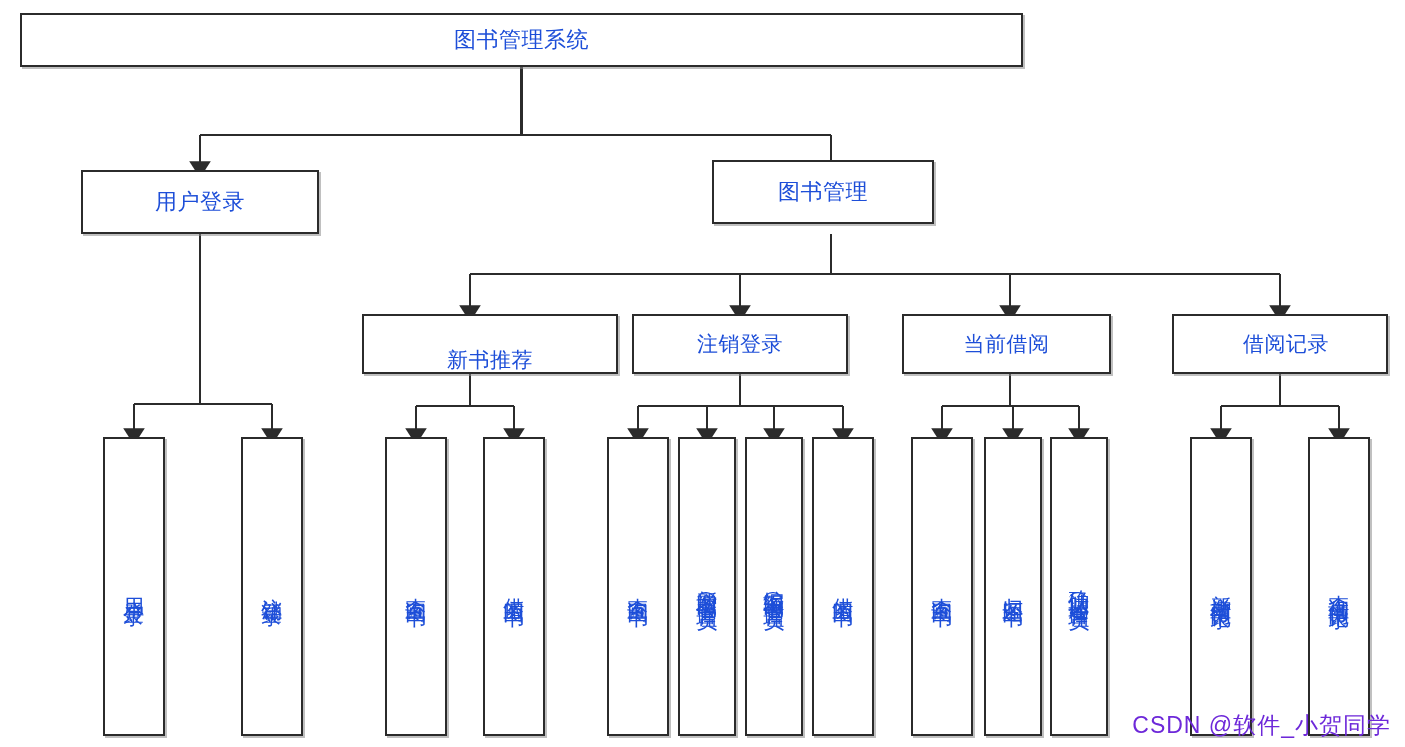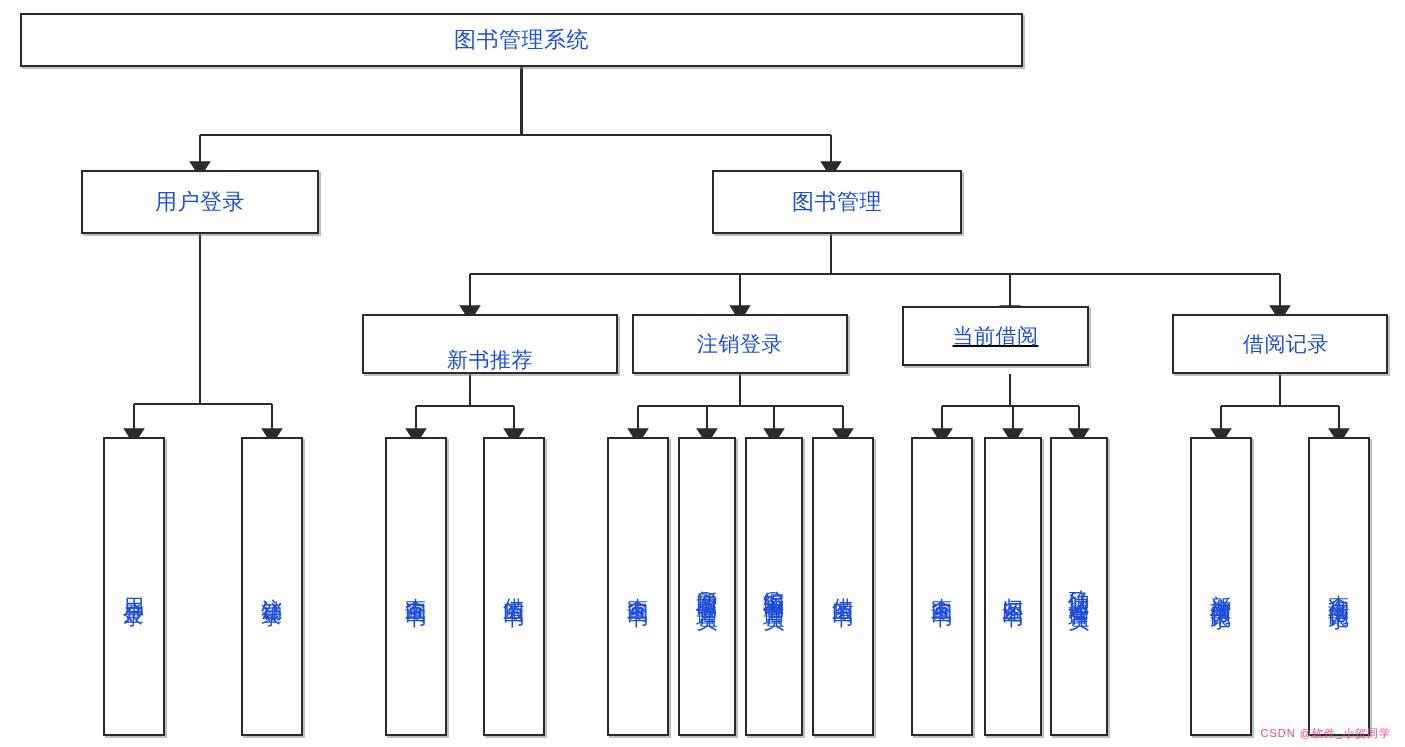--- a/index.html
+++ b/index.html
@@ -51,22 +51,22 @@
     font-size: 21px;
     max-height: 100%;
   }
   .node-box.level-0 .node-label { font-size: 22px; }
   .node-box.level-1 .node-label { font-size: 22px; }
   .node-box.level-2 .node-label { font-size: 21px; }
   .watermark {
     position: absolute;
     right: 14px;
     bottom: 6px;
-    font-size: 11px;
-    color: #ec4899;
+    font-size: 23px;
+    color: #6d28d9;
     letter-spacing: 1px;
     white-space: nowrap;
     user-select: none;
   }
 </style>
 </head>
 <body>
 
 <div id="diagram-root">
   <svg id="tree-svg" xmlns="http://www.w3.org/2000/svg">
@@ -112,30 +112,30 @@
       </g>
   </svg>
 
   <div id="nodes-layer">
       <div class="node-box level-0" style="left: 20px; top: 13px; width: 1003px; height: 54px;">
         <span class="node-label">图书管理系统</span>
       </div>
       <div class="node-box level-1" style="left: 81px; top: 170px; width: 238px; height: 64px;">
         <span class="node-label">用户登录</span>
       </div>
-      <div class="node-box level-1" style="left: 712px; top: 170px; width: 250px; height: 64px;">
+      <div class="node-box level-1" style="left: 712px; top: 160px; width: 222px; height: 64px;">
         <span class="node-label">图书管理</span>
       </div>
       <div class="node-box level-2" style="left: 362px; top: 314px; width: 256px; height: 60px; align-items: flex-end;">
         <span class="node-label">新书推荐</span>
       </div>
       <div class="node-box level-2" style="left: 632px; top: 314px; width: 216px; height: 60px;">
         <span class="node-label">注销登录</span>
       </div>
-      <div class="node-box level-2" style="left: 902px; top: 306px; width: 187px; height: 60px; text-decoration: underline;">
+      <div class="node-box level-2" style="left: 902px; top: 314px; width: 209px; height: 60px;">
         <span class="node-label">当前借阅</span>
       </div>
       <div class="node-box level-2" style="left: 1172px; top: 314px; width: 216px; height: 60px; padding-left: 12px;">
         <span class="node-label">借阅记录</span>
       </div>
       <div class="node-box level-3 vertical" style="left: 103px; top: 437px; width: 62px; height: 299px;">
         <span class="node-label">用户登录</span>
       </div>
       <div class="node-box level-3 vertical" style="left: 241px; top: 437px; width: 62px; height: 299px;">
         <span class="node-label">注销登录</span>

